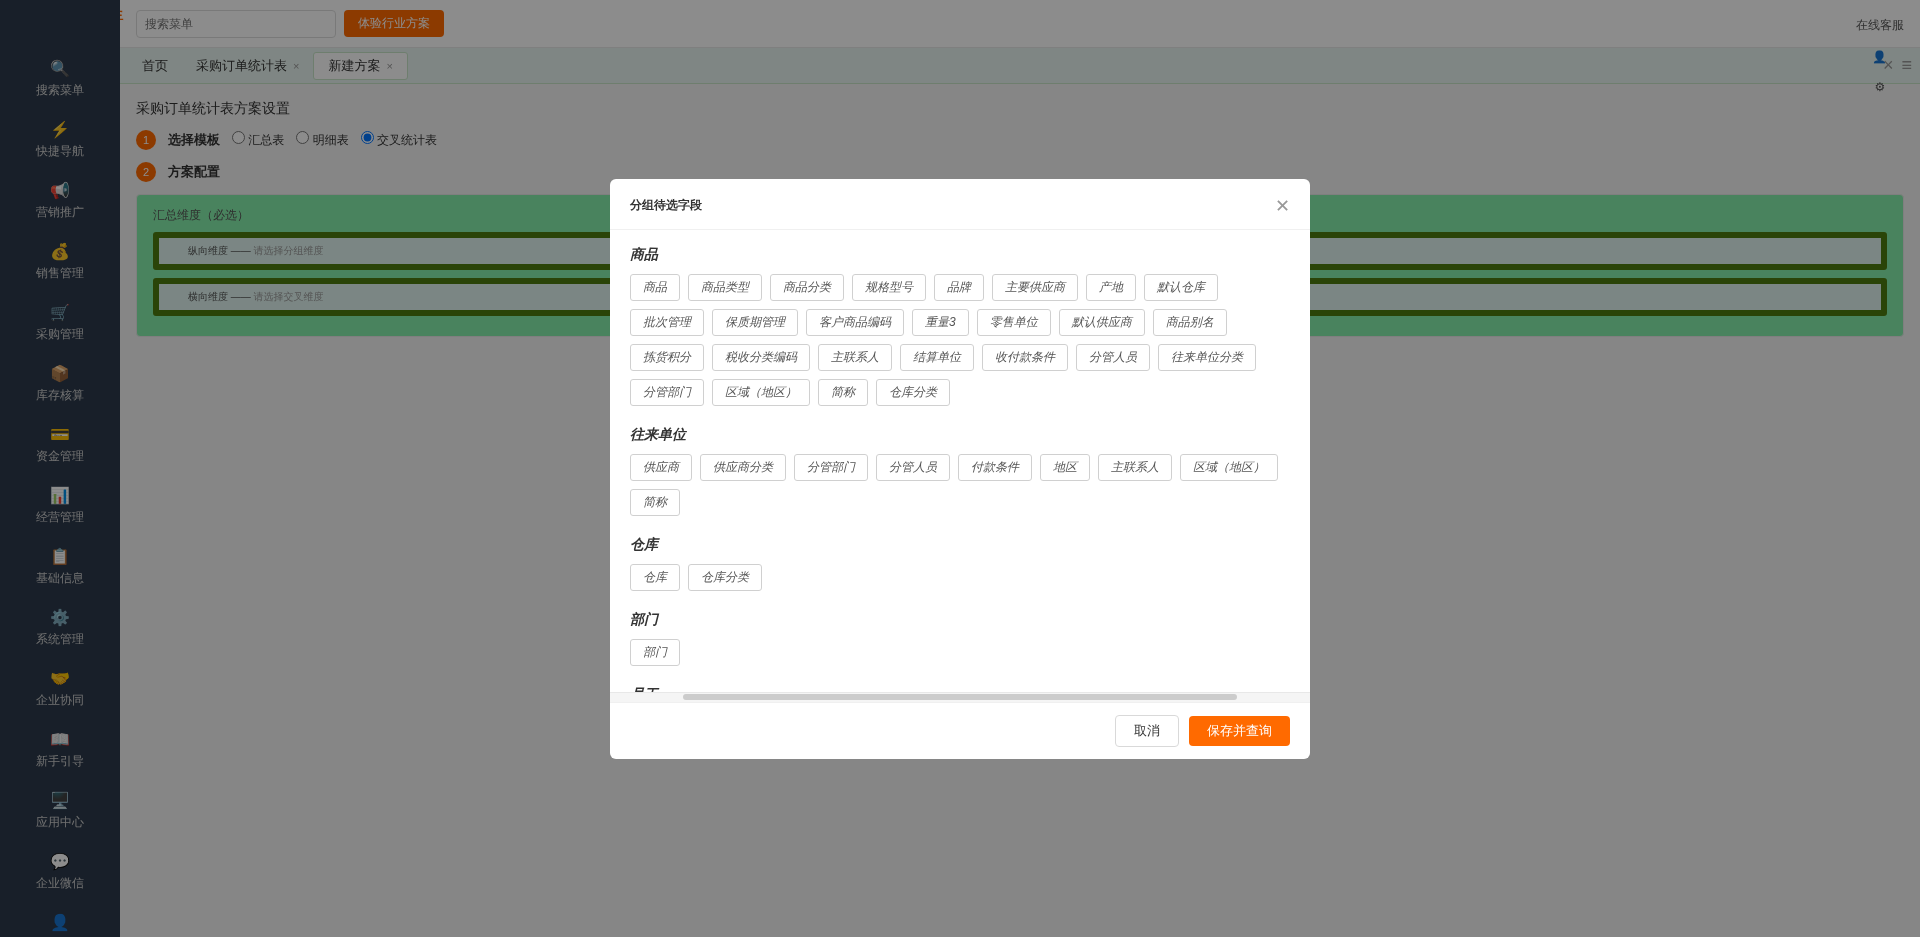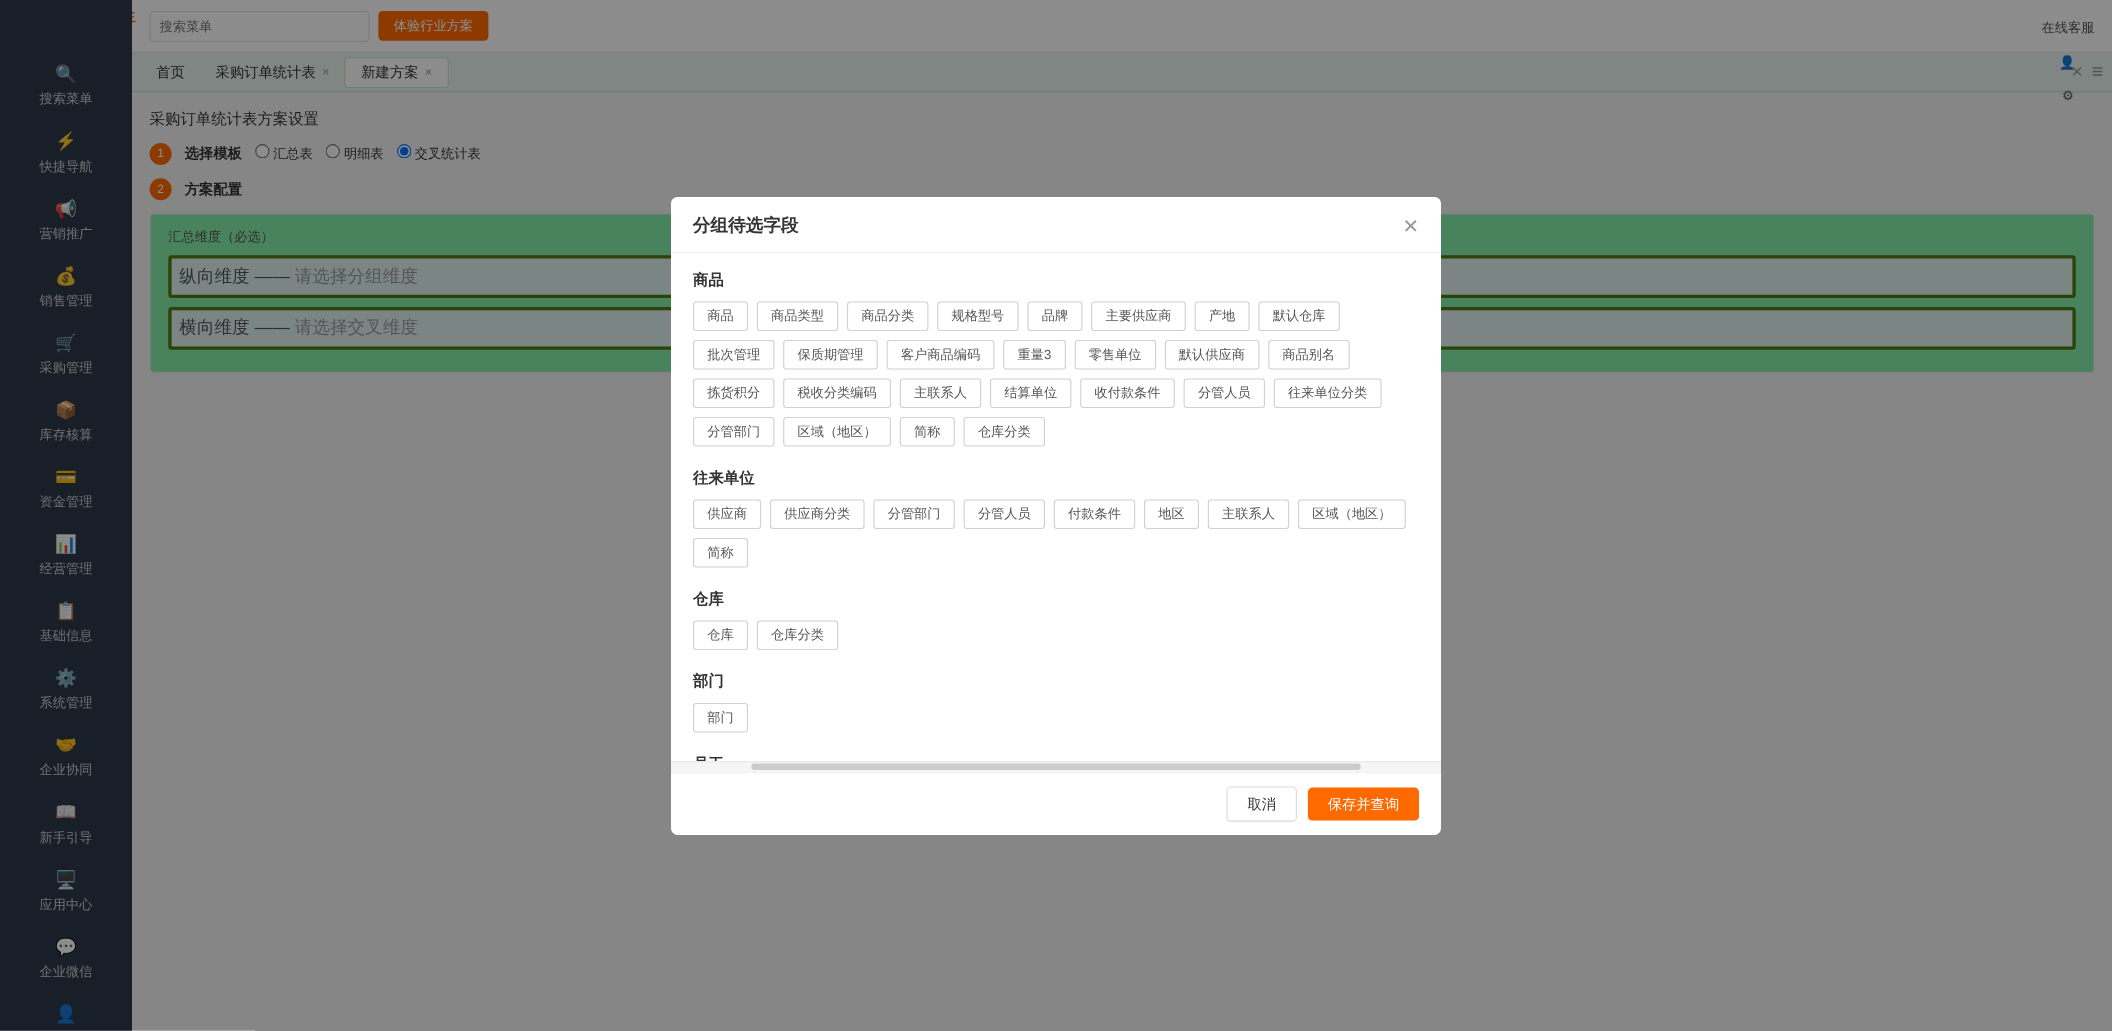--- a/index.html
+++ b/index.html
@@ -160,33 +160,34 @@
       position: relative;
     }
     .modal-header {
       display: flex;
       align-items: center;
       justify-content: space-between;
       padding: 16px 20px 12px;
       border-bottom: 1px solid #f0f0f0;
     }
     .modal-title {
-      font-size: 16px;
+      font-size: 12px;
       font-weight: bold;
       color: #333;
     }
     .modal-close {
       cursor: pointer;
       color: #999;
       font-size: 18px;
     }
     .modal-body {
       flex: 1;
       overflow-y: auto;
       padding: 16px 20px;
+      font-style: italic;
     }
     .modal-footer {
       display: flex;
       align-items: center;
       justify-content: flex-end;
       padding: 12px 20px;
       border-top: 1px solid #f0f0f0;
       gap: 10px;
     }
 
@@ -281,24 +282,24 @@
       color: #333;
     }
     .radio-group {
       display: flex;
       align-items: center;
       gap: 12px;
       font-size: 12px;
     }
     .teal-header {
       background: #e0f5f0;
-      border: 3px solid #4d7c0f;
+      border: 6px solid #4d7c0f;
       border-radius: 3px;
-      padding: 6px 7px;
-      font-size: 16px;
+      padding: 6px 29px;
+      font-size: 10px;
       color: #555;
       margin-bottom: 8px;
     }
     .setting-section {
       background: #86efac;
       border: 1px solid #e8e8e8;
       border-radius: 4px;
       padding: 12px 16px;
       margin-bottom: 10px;
     }

